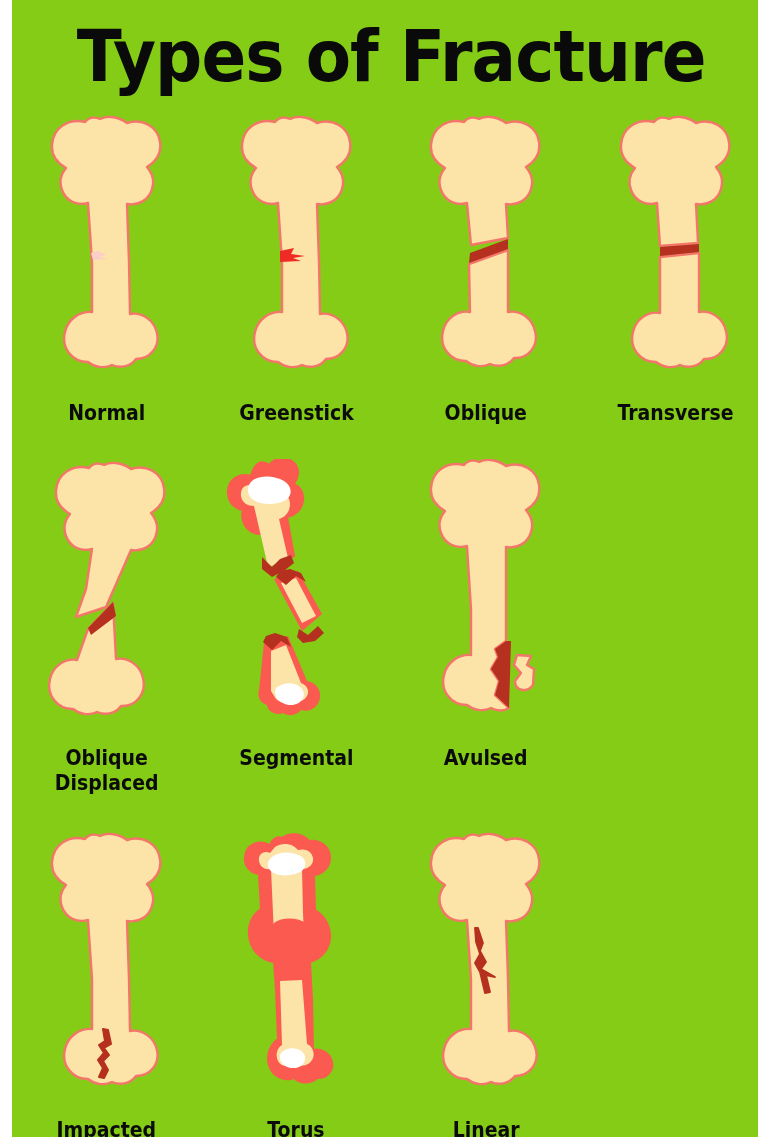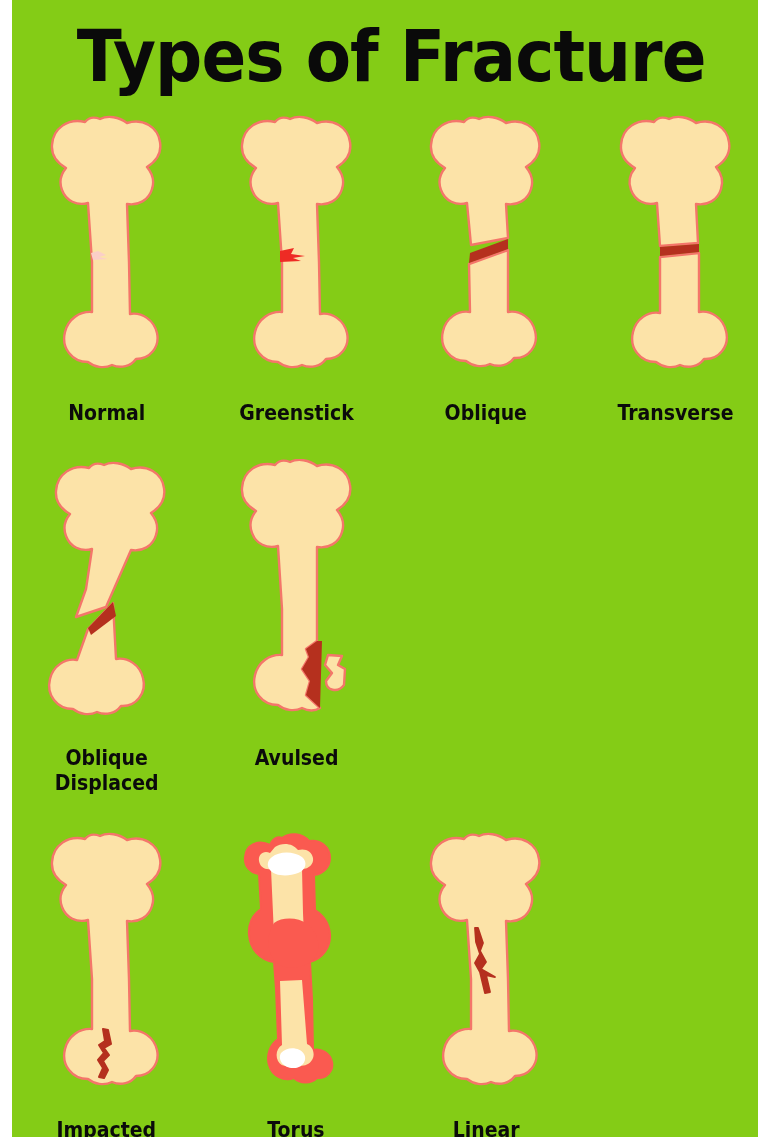--- a/index.html
+++ b/index.html
@@ -142,20 +142,42 @@
             <path d="M77 9 C60 5 45 15 44 32 C43 44 51 51 58 55 C53 61 51 69 54 77 C58 88 69 93 80 90 L74 130 L64 158 L94 148 L119 91 C130 93 141 87 144 76 C147 67 144 60 139 54 C147 49 154 41 152 29 C150 14 135 5 119 10 C111 4 100 2 92 6 C87 4 81 4 77 9 Z" fill="#FCE3A8" stroke="#F4766A" stroke-width="2.4" stroke-linejoin="round"></path>
             <path d="M76 170 L101 144 L104 200 C116 198 128 206 131 219 C135 234 124 248 109 247 C104 254 94 257 85 253 C77 257 67 255 61 250 C45 250 34 236 38 220 C41 207 53 199 65 201 Z" fill="#FCE3A8" stroke="#F4766A" stroke-width="2.4" stroke-linejoin="round"></path>
             <path d="M76 169 L101 143 L104 157 L79 176 Z" fill="#B5301E"></path>
           </g>
         </svg>
         <div class="label">Oblique
 Displaced</div>
       </div>
 
 
+      <div class="cell">
+        <svg class="fig" width="189" height="285" viewBox="0 0 189 285">
+          <g>
+
+            <path d="M49 17 C36 13 25 22 26 35 C27 45 34 50 41 51 C39 58 41 66 47 71 C53 76 61 76 67 72 L73 110 L78 103 L92 97 L85 58 C93 57 100 50 101 42 C102 34 98 28 92 25 C96 19 98 11 93 5 C86 -3 73 -2 67 6 C61 1 53 2 49 17 Z" fill="#FA5A50" stroke="#FA5A50" stroke-width="2" stroke-linejoin="round"></path>
+            <path d="M52 27 C44 24 38 29 39 37 C40 44 46 47 52 47 L58 73 L66 108 L77 104 L86 99 L77 60 C84 58 88 52 88 45 C88 37 81 32 74 33 C70 26 60 24 52 27 Z" fill="#FCE3A8"></path>
+            <path d="M50 22 C57 16 72 16 82 22 C90 27 91 36 84 41 C74 47 57 46 50 40 C44 35 45 26 50 22 Z" fill="#FFFFFF"></path>
+            <path d="M60 98 L70 108 L78 100 L89 96 L92 104 L83 111 L70 118 L60 110 Z" fill="#B5301E"></path>
+
+            <path d="M72 120 L96 112 L120 155 L100 172 Z" fill="#FA5A50"></path>
+            <path d="M79 124 L94 119 L114 157 L100 164 Z" fill="#FCE3A8"></path>
+            <path d="M74 118 L84 126 L94 117 L104 123 L99 114 L88 110 L78 112 Z" fill="#B5301E"></path>
+            <path d="M97 170 L106 176 L116 167 L122 174 L113 182 L101 184 L95 178 Z" fill="#B5301E"></path>
+
+            <path d="M62 184 L86 177 L105 222 C113 223 119 230 118 238 C117 248 108 254 99 251 C95 256 87 258 81 254 C74 257 66 253 65 246 C58 244 55 237 57 231 Z" fill="#FA5A50"></path>
+            <path d="M69 192 L84 186 L99 224 C105 226 108 232 105 237 C102 243 94 244 89 240 C85 244 78 244 74 240 L69 232 Z" fill="#FCE3A8"></path>
+            <path d="M74 229 C82 222 95 223 100 230 C105 237 99 246 89 246 C79 246 70 238 74 229 Z" fill="#FFFFFF"></path>
+            <path d="M61 183 L70 191 L79 182 L89 188 L85 178 L73 174 L64 177 Z" fill="#B5301E"></path>
+          </g>
+        </svg>
+        <div class="label">Segmental</div>
+      </div>
 
       <div class="cell">
         <svg class="fig" width="189" height="285" viewBox="0 0 189 285">
           <g>
             <path d="M73 6 C56 2 41 12 40 29 C39 41 47 48 54 52 C49 58 47 66 50 74 C54 85 65 90 76 87 L80 150 L80 196 C68 195 56 203 53 216 C49 232 60 246 76 246 C82 251 92 253 100 249 C106 252 113 252 118 249 L104 236 L108 222 L100 210 L107 198 L104 190 L115 182 L115 88 C126 90 137 84 140 73 C143 64 140 57 135 51 C143 46 150 38 148 26 C146 11 131 2 115 7 C107 1 96 -1 88 3 C83 1 77 1 73 6 Z" fill="#FCE3A8" stroke="#F4766A" stroke-width="2.4" stroke-linejoin="round"></path>
             <path d="M115 182 L104 190 L107 198 L100 210 L108 222 L104 236 L118 249 L120 182 Z" fill="#B5301E"></path>
             <path d="M126 196 L140 197 L136 206 L143 210 L142 226 C136 234 124 232 124 222 L130 214 L123 206 Z" fill="#FCE3A8" stroke="#F4766A" stroke-width="2.4" stroke-linejoin="round"></path>
           </g>
         </svg>
         <div class="label">Avulsed</div>

